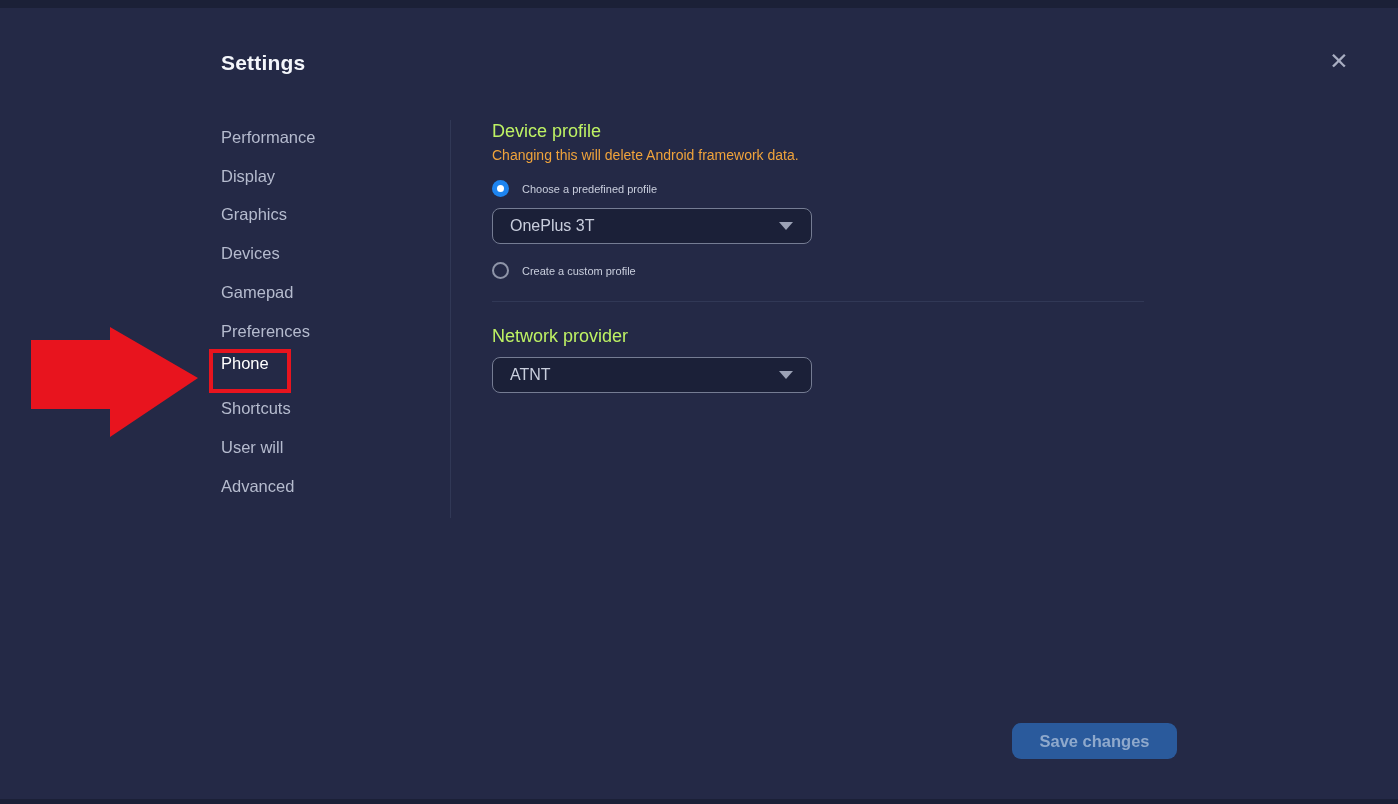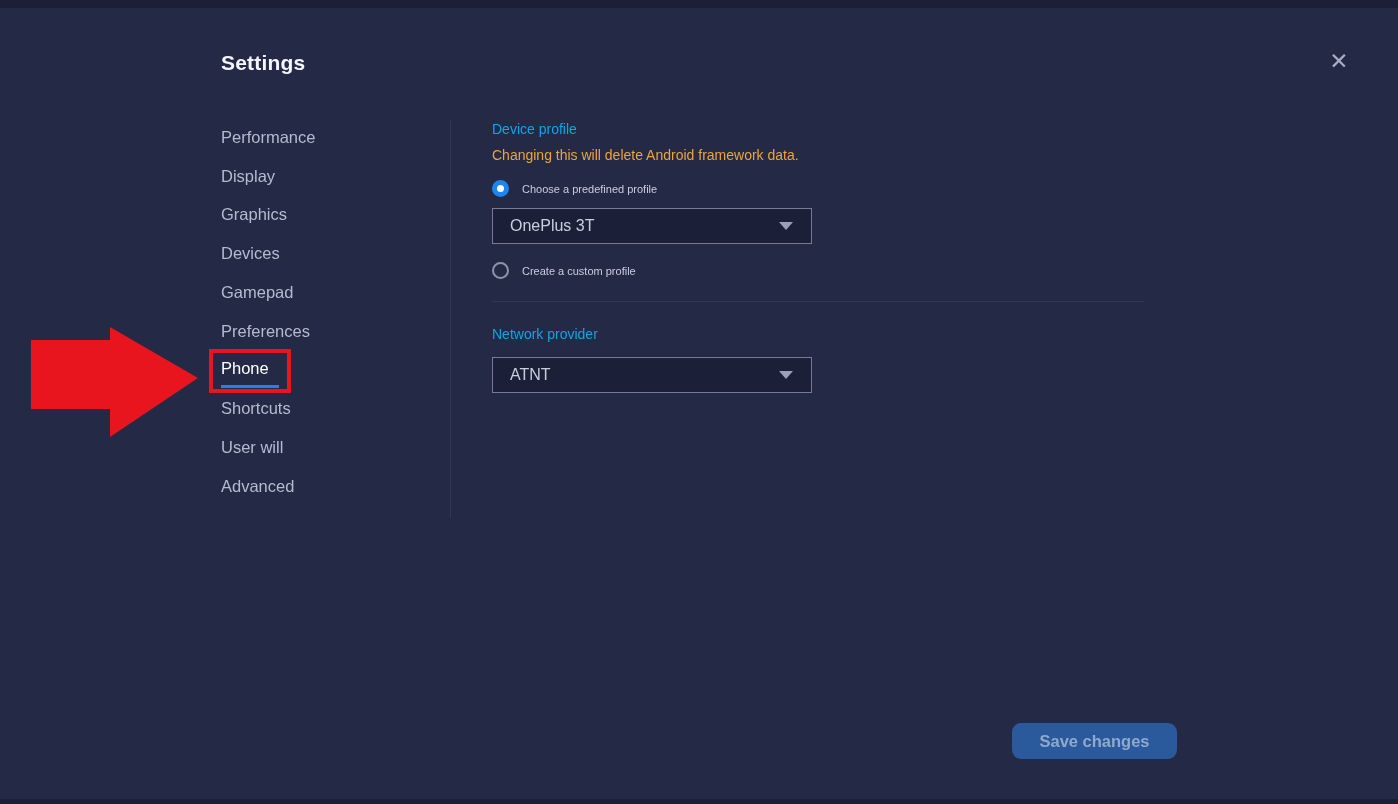--- a/index.html
+++ b/index.html
@@ -35,32 +35,32 @@
     list-style: none;
   }
   .nav-item {
     height: 38.8px; display: flex; align-items: center;
     font-size: 16.5px; color: #b5bbce; cursor: pointer;
   }
   .nav-item span { display: inline-block; }
   .nav-item.active { color: #ffffff; }
   .nav-item.active span {
     border-bottom: 3px solid #2c7fe2;
-    padding-bottom: 7px; padding-right: 10px; margin-top: 6px; text-align: center;
+    padding-bottom: 16px; padding-right: 10px; margin-top: 6px; text-align: center;
   }
 
   .v-divider {
     position: absolute; left: 450px; top: 120px;
     width: 1px; height: 398px; background: #313856;
   }
 
   
   .content { position: absolute; left: 492px; top: 0; width: 652px; }
   .section-heading {
-    font-size: 14px; color: #0ea5e9; font-weight: 400;
+    font-size: 18px; color: #bef264; font-weight: 400;
   }
   .heading-device { position: absolute; top: 121px; left: 0; }
   .warning-text {
     position: absolute; top: 147px; left: 0;
     font-size: 14px; color: #f0a33b;
   }
   .radio-row {
     position: absolute; left: 0; display: flex; align-items: center;
     cursor: pointer;
   }
@@ -73,21 +73,21 @@
   .radio.selected { background: #1d84f0; }
   .radio.selected::after {
     content: ""; position: absolute; left: 5px; top: 5px;
     width: 7px; height: 7px; border-radius: 50%; background: #ffffff;
   }
   .radio.unselected { border: 2px solid #8e94a8; background: transparent; }
   .radio-label { font-size: 11px; color: #c9cedd; }
 
   .dropdown {
     position: absolute; left: 0; width: 320px; height: 36px;
-    background: #1b2038; border: 1px solid #757c93; border-radius: 0;
+    background: #1b2038; border: 1px solid #757c93; border-radius: 8px;
     display: flex; align-items: center; cursor: pointer;
   }
   .dropdown-1 { top: 208px; }
   .dropdown-2 { top: 357px; }
   .dropdown-value {
     font-size: 16px; color: #c9cedd; padding-left: 17px; flex: 1;
   }
   .dropdown-caret {
     width: 0; height: 0; margin-right: 18px;
     border-left: 7px solid transparent;

